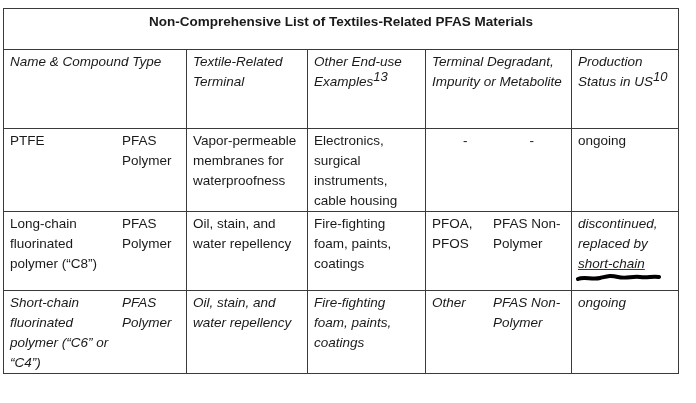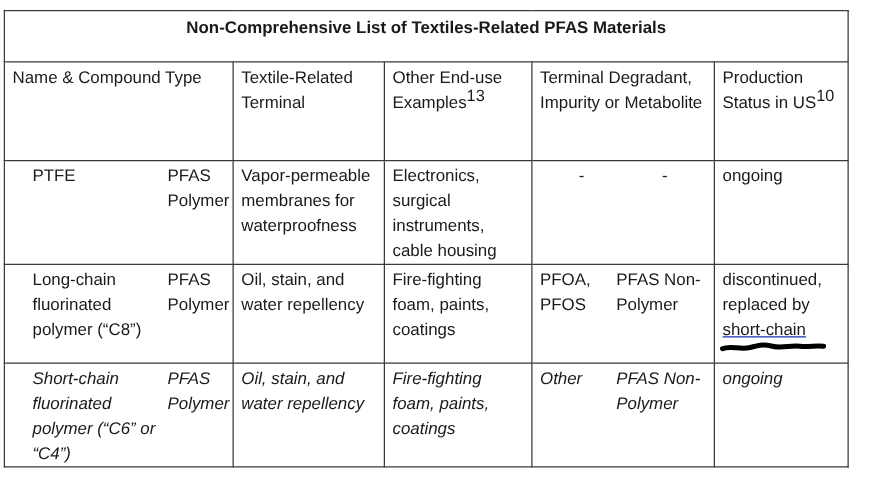--- a/index.html
+++ b/index.html
@@ -12,32 +12,32 @@
       font-size: 13.5px; line-height: 20px;
     }
     table.pfas td, table.pfas th {
       border: 1px solid #3a3a3a;
       vertical-align: top;
       padding: 2px 6px 0 6px;
       text-align: left;
       font-weight: normal;
     }
     .title-cell { height: 37px; text-align: center !important; font-weight: bold !important; padding-top: 3px !important; }
-    .hdr th { font-weight: bold; text-align: center; height: 76px; }
+    .hdr th { font-weight: bold; text-align: center; height: 76px; font-style: italic; }
     .r1 td { height: 76px; }
     .r2 td { height: 76px; }
     .r3 td { height: 76px; font-style: italic; }
     .split { display: flex; justify-content: space-between; }
     .split .a { flex: 0 0 auto; }
     .split .b { flex: 0 0 auto; }
-    .name-split .a { width: 108px; margin-left: 16px; }
+    .name-split .a { width: 108px; }
     .deg-split .a { width: 55px; }
     .dash-split { display: flex; justify-content: space-around; }
     sup { font-size: 13px; line-height: 0; }
-    .status-wrap { position: relative; }
+    .status-wrap { position: relative; font-style: italic; }
     .underline-link { text-decoration: underline; text-decoration-color: #1a2fb5; }
     .scribble { position: absolute; left: -2px; top: 58px; width: 85px; height: 10px; }
   </style>
 </head>
 <body>
 
 <table class="pfas">
   <colgroup>
     <col style="width:183px">
     <col style="width:121px">

